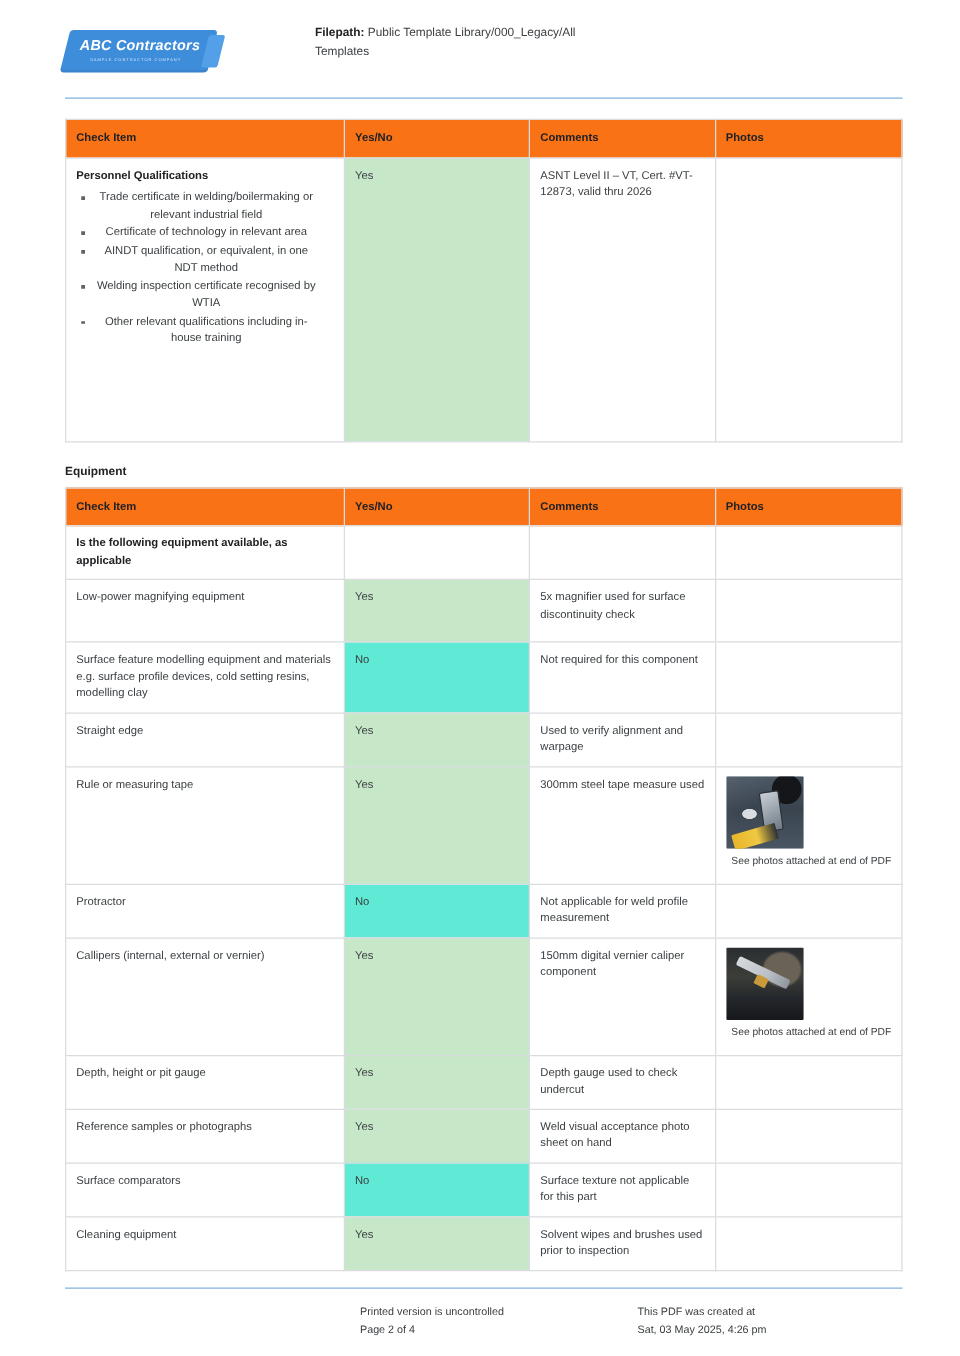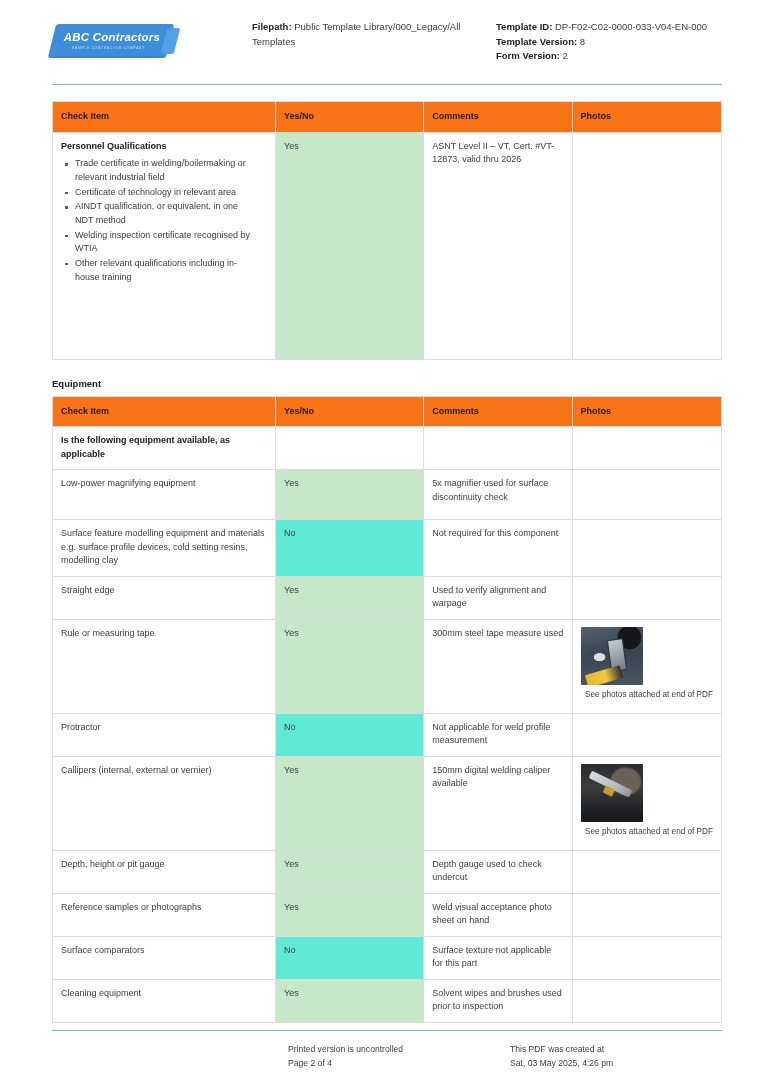--- a/index.html
+++ b/index.html
@@ -129,20 +129,21 @@
 
   td.yes { background: #c7e7c9; color: #3c4043; }
   td.no  { background: #5eead4; color: #3c4043; }
   td.blank-yesno { background: #ffffff; }
 
   td.item-strong { font-weight: bold; color: #202124; }
   ul.q-list {
     margin: 4px 12px 0 0;
     padding-left: 14px;
     list-style: none;
+    text-align: center;
   }
   ul.q-list li {
     position: relative;
     margin-bottom: 1px;
     font-weight: normal;
     color: #3c4043;
     line-height: 1.52;
   }
   ul.q-list li::before {
     content: "";
@@ -263,34 +264,20 @@
       </div>
     </div>
 
     <div class="hdr-col mid">
       <span class="hdr-line">
         <b>Filepath:</b>
         <span>Public Template Library/000_Legacy/All Templates</span>
       </span>
     </div>
 
-    <div class="hdr-col right">
-      <span class="hdr-line">
-        <b>Template ID:</b>
-        <span>DP-F02-C02-0000-033-V04-EN-000</span>
-      </span>
-      <span class="hdr-line">
-        <b>Template Version:</b>
-        <span>8</span>
-      </span>
-      <span class="hdr-line">
-        <b>Form Version:</b>
-        <span>2</span>
-      </span>
-    </div>
   </div>
 
   <div class="rule-blue"></div>
 
   <div class="table-block" style="padding-top:16px;">
     <table class="chk">
       <colgroup>
         <col class="c-item">
           <col class="c-yesno">
           <col class="c-comm">
@@ -385,21 +372,21 @@
         <tr style="height:40px;">
           <td>Protractor</td>
           <td class="no">No</td>
           <td>Not applicable for weld profile measurement</td>
           <td></td>
         </tr>
 
         <tr style="height:94px;">
           <td>Callipers (internal, external or vernier)</td>
           <td class="yes">Yes</td>
-          <td>150mm digital welding caliper available</td>
+          <td>150mm digital vernier caliper component</td>
           <td class="photo-cell">
             <div class="thumb caliper"></div>
             <div class="thumb-cap">See photos attached at end of PDF</div>
           </td>
         </tr>
 
         <tr style="height:40px;">
           <td>Depth, height or pit gauge</td>
           <td class="yes">Yes</td>
           <td>Depth gauge used to check undercut</td>

